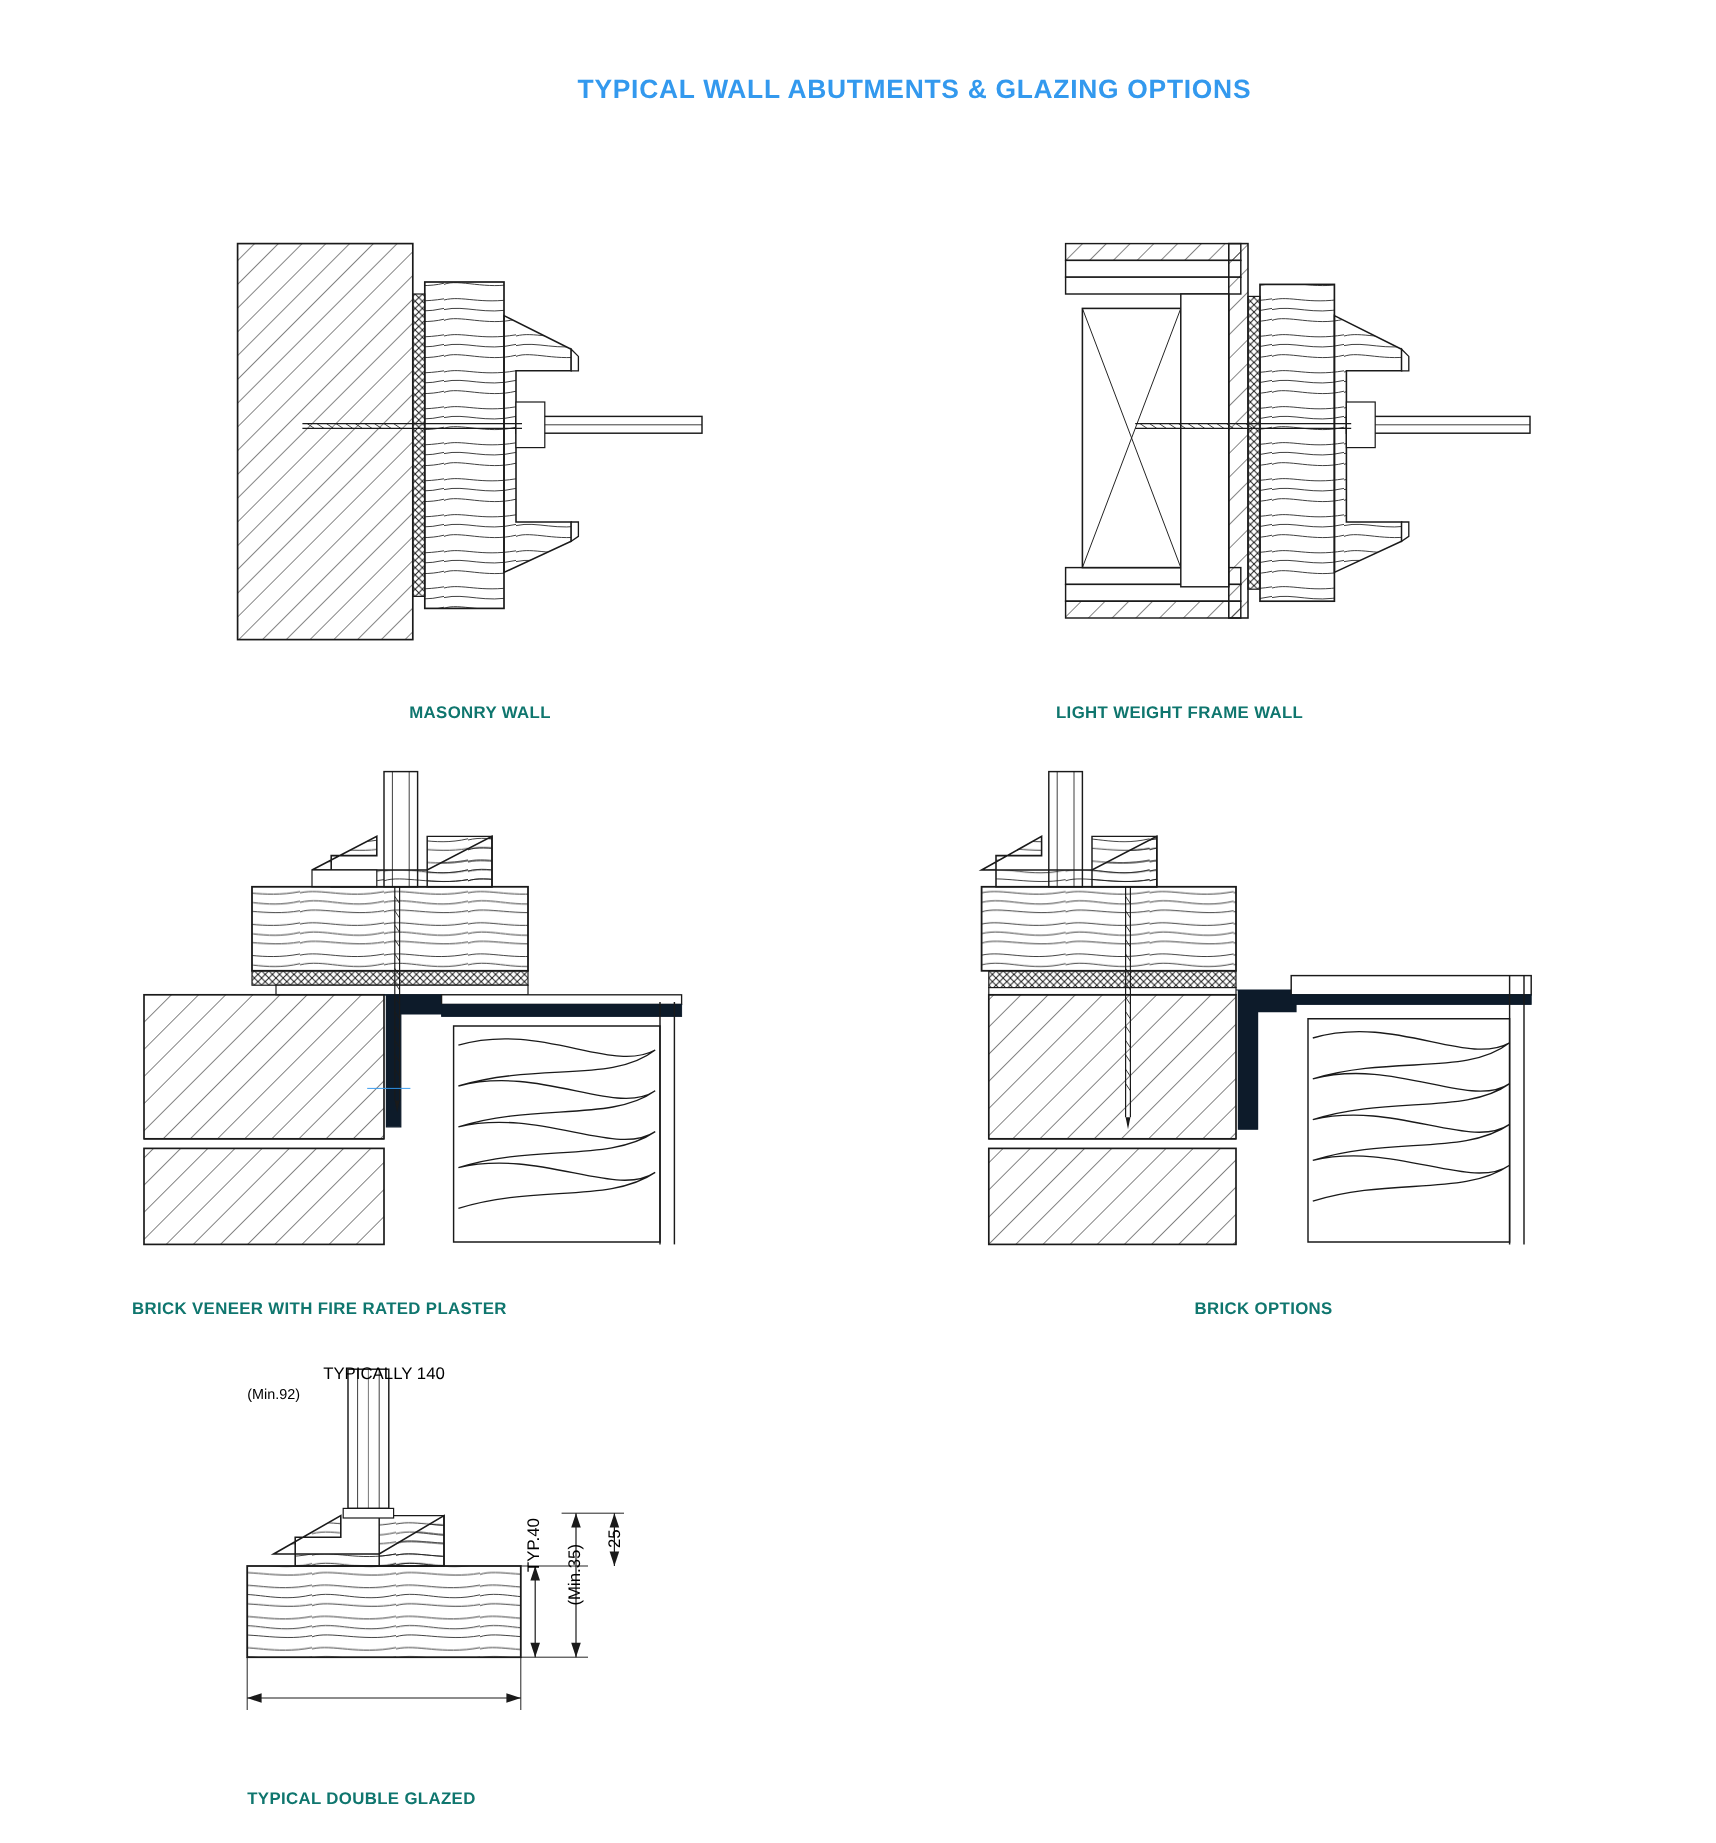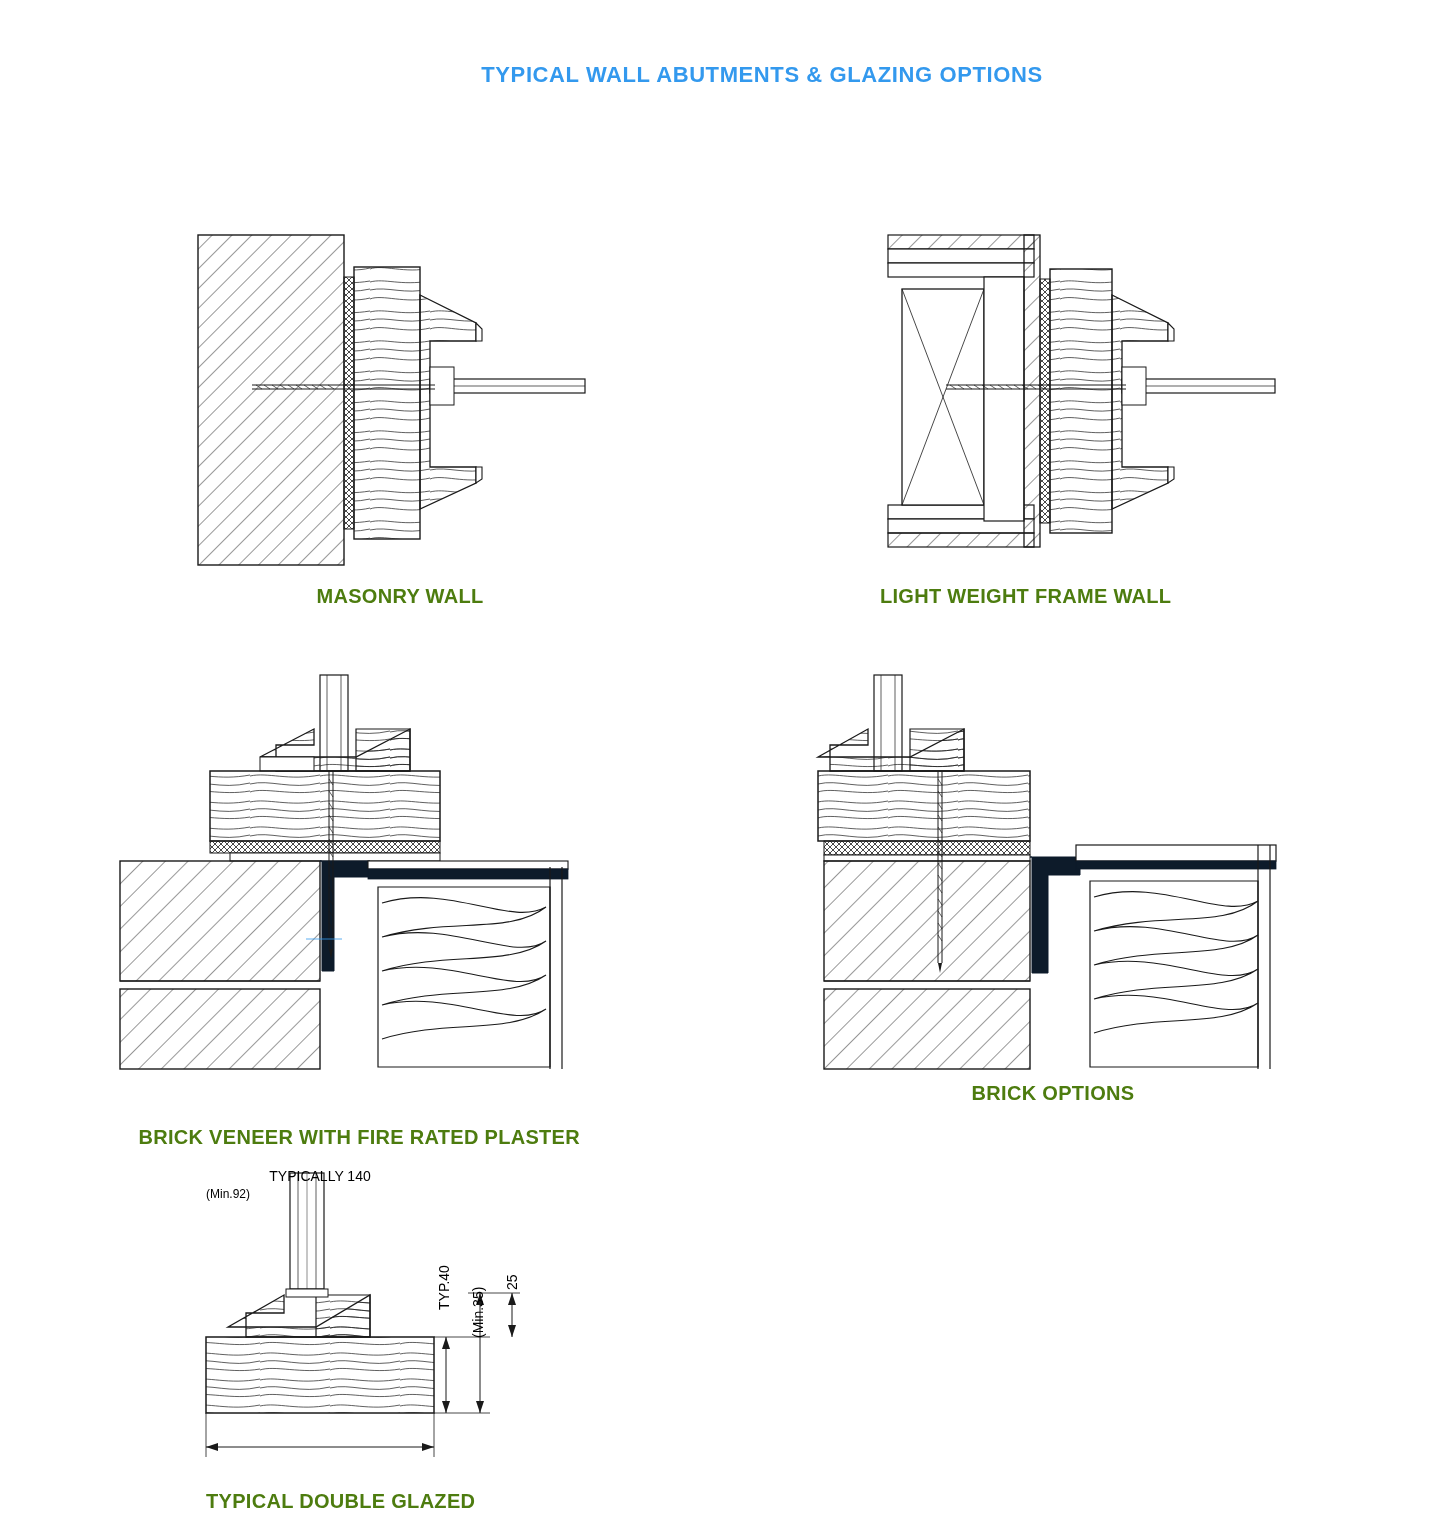--- a/index.html
+++ b/index.html
@@ -22,28 +22,27 @@
     width: 1430px;
     text-align: center;
     font-size: 22px;
     font-weight: bold;
     letter-spacing: 0.6px;
     color: #3399ee;
     margin-left: 47px;
   }
   .detail {
     position: absolute;
-    margin-top: 32px;
   }
   .caption {
     position: absolute;
-    font-size: 20px;
+    font-size: 14px;
     font-weight: bold;
     letter-spacing: 0.3px;
-    color: #4d7c0f;
+    color: #0f766e;
     white-space: nowrap;
   }
   svg { display: block; overflow: visible; }
   
 </style>
 </head>
 <body>
 
 <div class="page-title">TYPICAL WALL ABUTMENTS &amp; GLAZING OPTIONS</div>
 
@@ -230,21 +229,21 @@
       <line x1="219" y1="104" x2="219" y2="282" stroke="#1a1a1a" stroke-width="1"></line>
       <line x1="223" y1="104" x2="223" y2="282" stroke="#1a1a1a" stroke-width="1"></line>
       <g stroke="#1a1a1a" stroke-width="0.7">
         <path d="M219,112 l4,6 M219,124 l4,6 M219,136 l4,6 M219,148 l4,6 M219,160 l4,6 M219,172 l4,6 M219,184 l4,6 M219,196 l4,6 M219,208 l4,6 M219,220 l4,6 M219,232 l4,6 M219,244 l4,6 M219,256 l4,6"></path>
       </g>
       <path d="M219,282 L221,292 L223,282 Z" fill="#1a1a1a"></path>
       <line x1="196" y1="272" x2="232" y2="272" stroke="#3399ee" stroke-width="0.8"></line>
     </g>
   </svg>
 </div>
-<div class="caption" style="left:110px; top:1082px; width:470px; text-align:right;margin-top:44px;">BRICK VENEER WITH FIRE RATED PLASTER</div>
+<div class="caption" style="left:110px; top:1082px; width:470px; text-align:left;">BRICK VENEER WITH FIRE RATED PLASTER</div>
 
 <div class="detail" style="left:818px; top:635px;">
   <svg width="470" height="430" viewBox="0 0 470 430">
     <defs>
       <pattern id="m4hatch" width="16" height="16" patternUnits="userSpaceOnUse" patternTransform="rotate(45)">
         <line x1="0" y1="0" x2="0" y2="16" stroke="#1a1a1a" stroke-width="0.9"></line>
       </pattern>
       <pattern id="m4grain" width="70" height="26" patternUnits="userSpaceOnUse">
         <path d="M0,5 C18,1 38,10 70,4" fill="none" stroke="#1a1a1a" stroke-width="0.7"></path>
         <path d="M0,13 C20,8 40,19 70,12" fill="none" stroke="#1a1a1a" stroke-width="0.7"></path>

